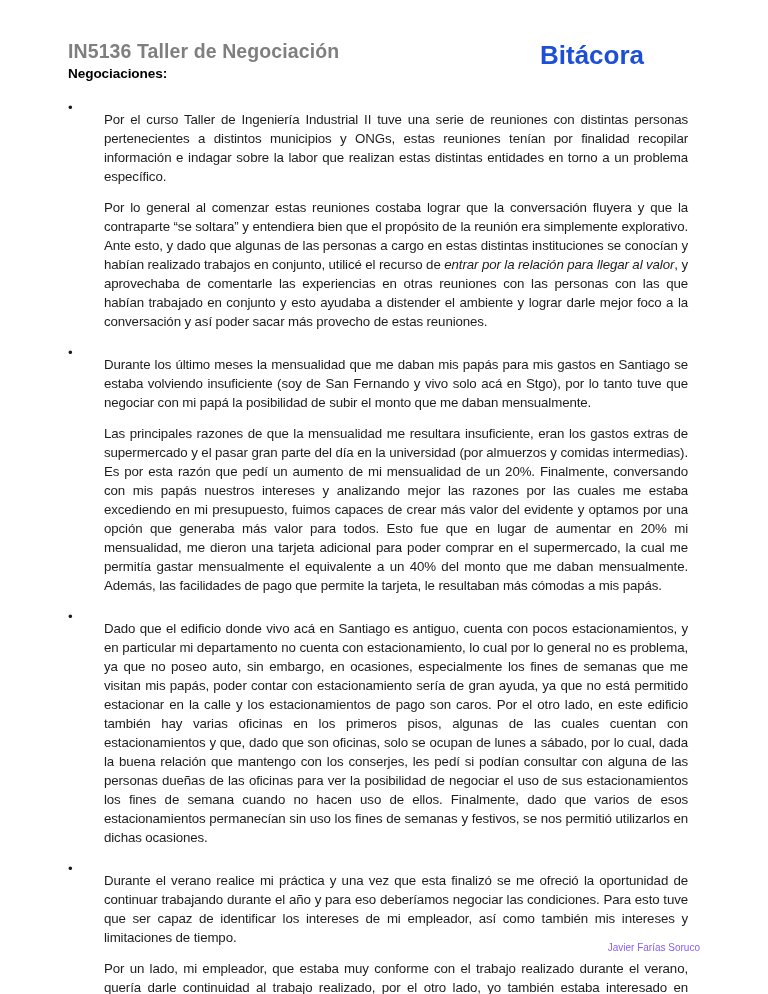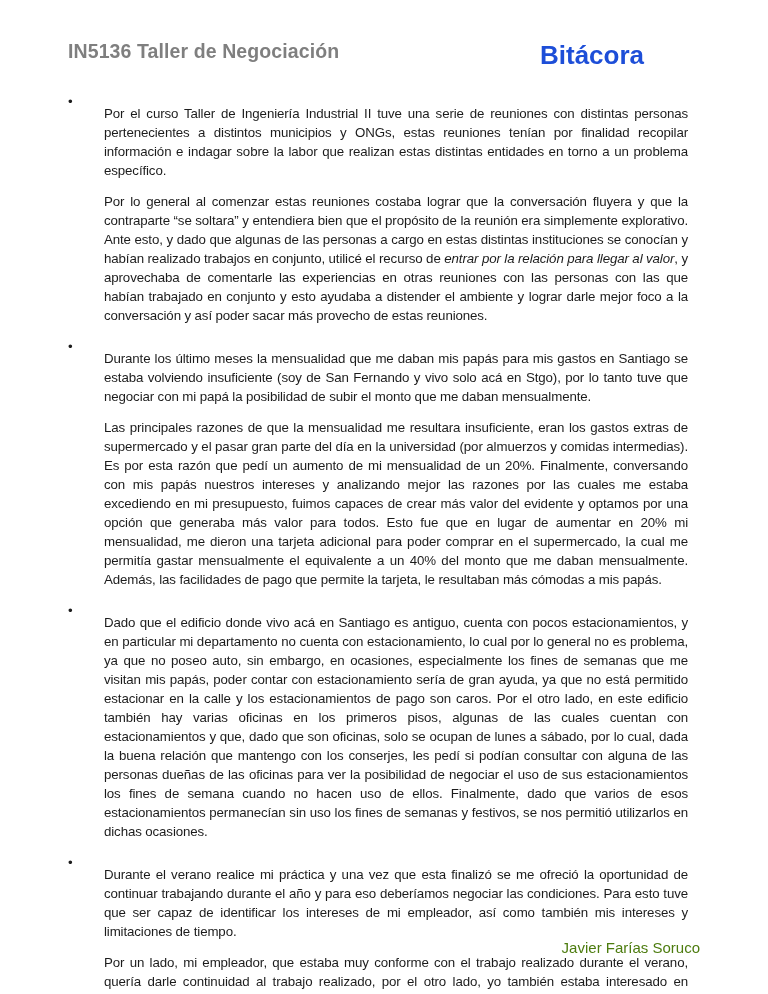--- a/index.html
+++ b/index.html
@@ -14,21 +14,20 @@
     background: #ffffff;
     box-sizing: border-box;
     padding: 40px 68px 0 68px;
     font-family: "Liberation Sans", sans-serif;
     color: #1c1c1c;
     overflow: hidden;
   }
   .page-header {
     position: relative;
     height: 26px;
-    margin-bottom: 26px;
   }
   .header-left {
     position: absolute;
     left: 0;
     top: 0;
     font-size: 19.5px;
     font-weight: bold;
     color: #7f7f7f;
     letter-spacing: 0.1px;
     white-space: nowrap;
@@ -77,36 +76,37 @@
     letter-spacing: -0.12px;
     text-align: justify;
     color: #1c1c1c;
   }
   .bullet-body p em {
   }
   .page-footer {
     position: absolute;
     top: 938px;
     right: 68px;
-    font-size: 15px;
+    font-size: 10px;
     line-height: 19px;
-    color: #4d7c0f;
+    color: #8b5cf6;
     text-align: right;
   }
 </style>
 </head>
 <body>
 
 <div class="page">
 
   <header class="page-header">
     <span class="header-left">IN5136 Taller de Negociación</span>
     <span class="header-right">Bitácora</span>
   </header>
 
+  <h2 class="section-heading">Negociaciones:</h2>
 
   <ul class="bullet-list">
 
     <li class="bullet-item">
       <span class="bullet-glyph">•</span>
       <div class="bullet-body">
         <p><span>Por el curso Taller de Ingeniería Industrial II tuve una serie de reuniones  con distintas personas pertenecientes a distintos municipios y ONGs, estas reuniones tenían por finalidad recopilar información e indagar sobre la labor que realizan estas distintas entidades en torno a un problema específico.</span></p>
         <p><span>Por lo general al comenzar estas reuniones costaba lograr que la conversación fluyera y que la contraparte “se soltara” y entendiera bien que el propósito de la reunión era simplemente explorativo. Ante esto, y dado que algunas de las personas a cargo en estas distintas instituciones se conocían y habían realizado trabajos en conjunto, utilicé el recurso de </span><em>entrar por la relación para llegar al valor</em><span>, y aprovechaba de comentarle las experiencias en otras reuniones con las personas con las que habían trabajado en conjunto y esto ayudaba a distender el ambiente y lograr darle mejor foco a la conversación y así poder sacar más provecho de estas reuniones.</span></p>
       </div>
     </li>

